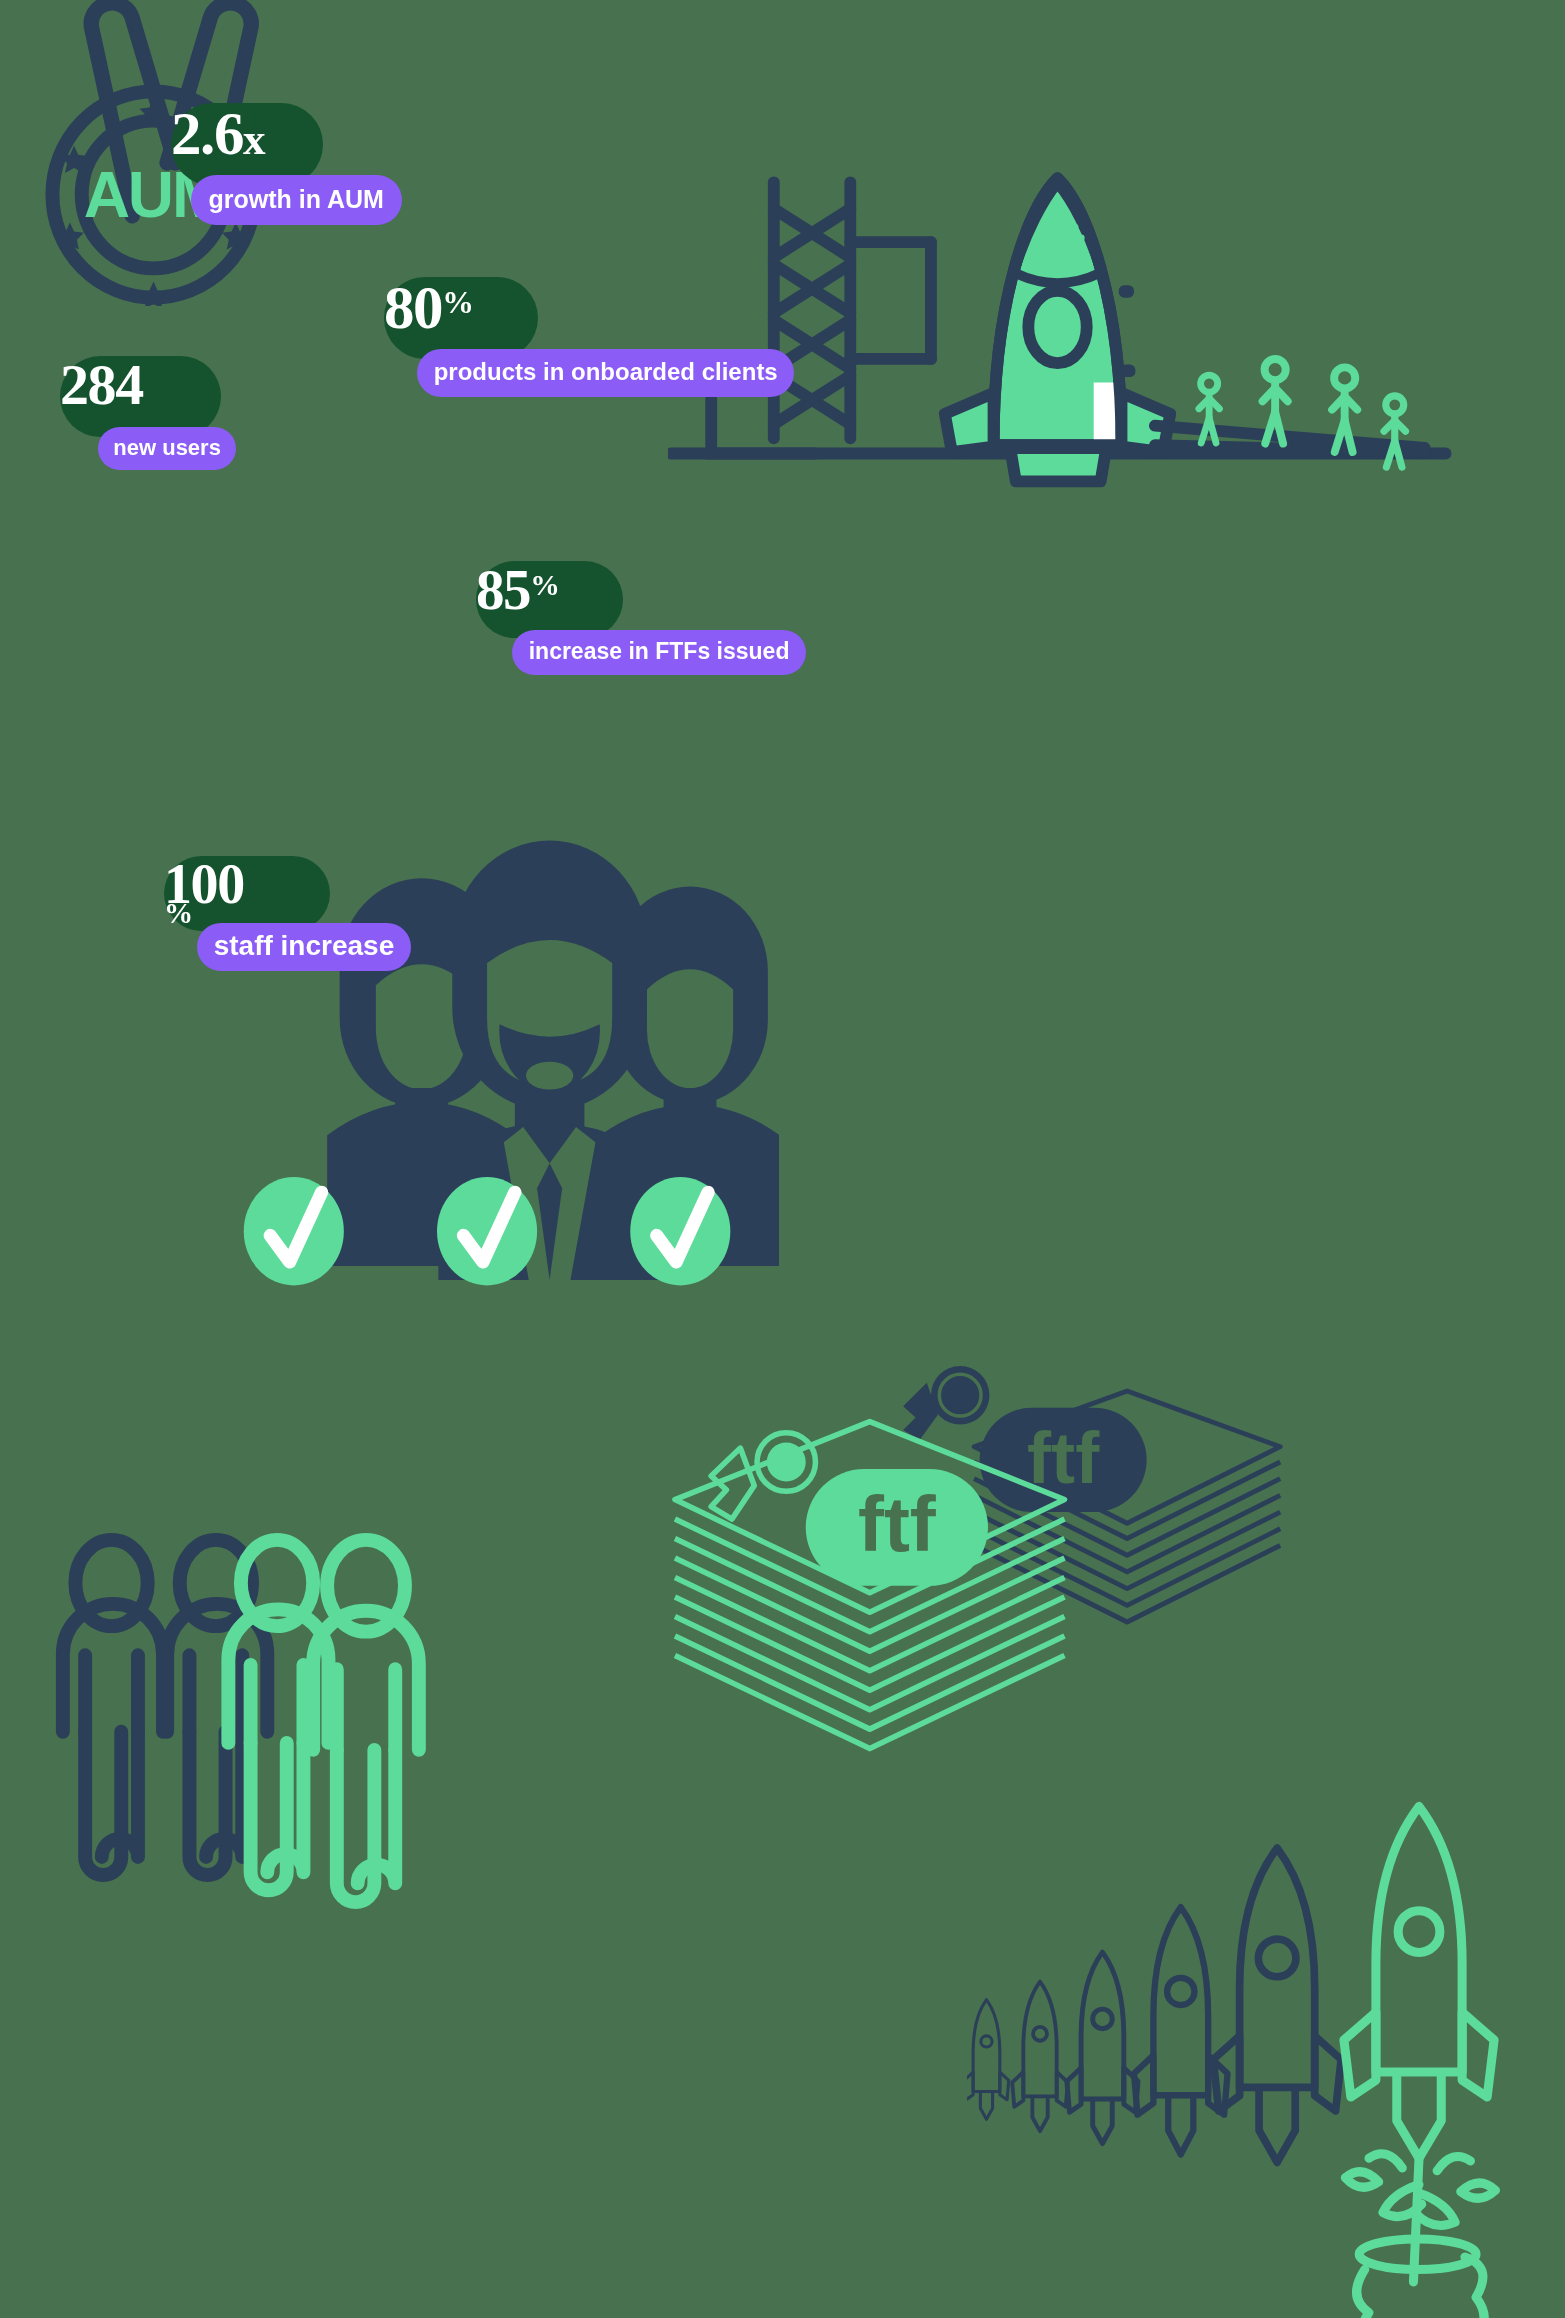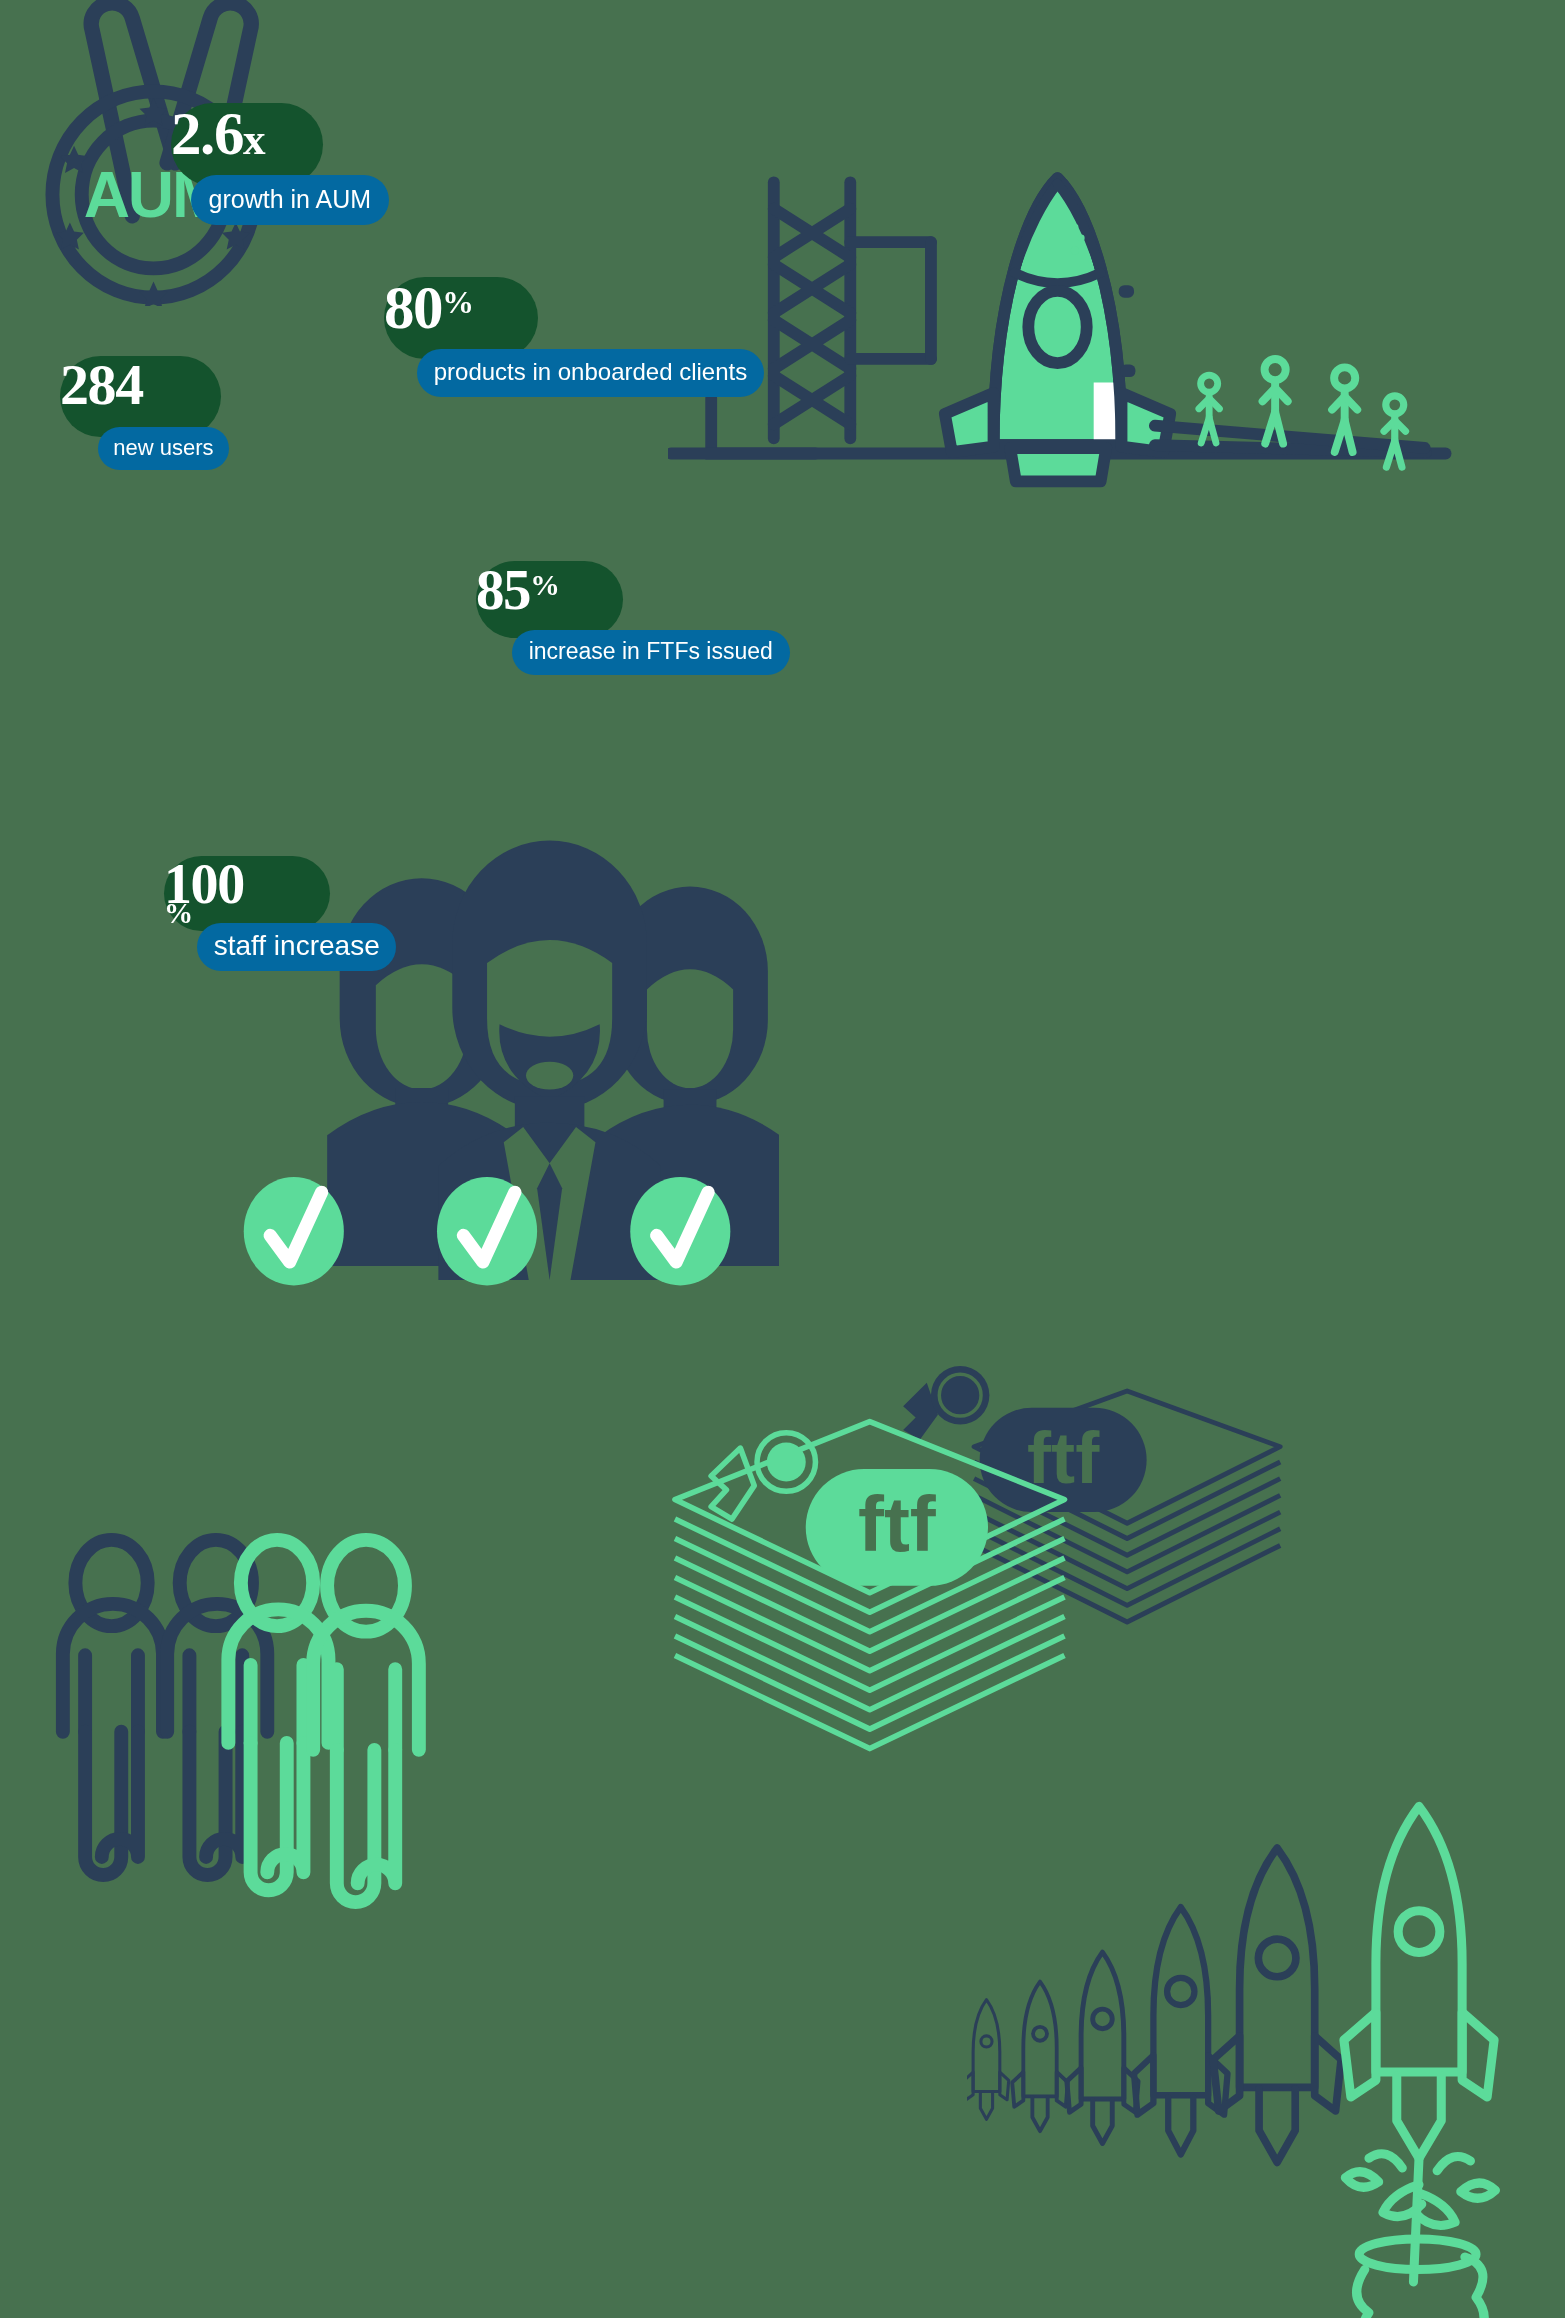--- a/index.html
+++ b/index.html
@@ -24,26 +24,26 @@
     border-radius:695px;
     display:flex;
     align-items:baseline;
     font-weight:bold;
     line-height:1;
     letter-spacing:-1.4px;
     white-space:nowrap;
     font-family:Liberation Serif, serif;
   }
   .badge .caption{
-    background:#0369a1;
+    background:#8b5cf6;
     color:#ffffff;
     border-radius:695px;
     white-space:nowrap;
     line-height:1;
-    font-weight:400;
+    font-weight:700;
   }
   .sup{font-size:.52em;letter-spacing:-0.7px;position:relative;top:-0.46em;}
   .suffix{font-size:.74em;letter-spacing:-0.7px;}
 
   
   #badge-aum{left:171px;top:103px;}
   #badge-aum .pill{width:152px;height:83px;font-size:61px;padding:0 0 0 0;}
   #badge-aum .caption{margin-top:-11px;margin-left:19.5px;padding:12px 18px 13.2px;font-size:25px;}
 
   

